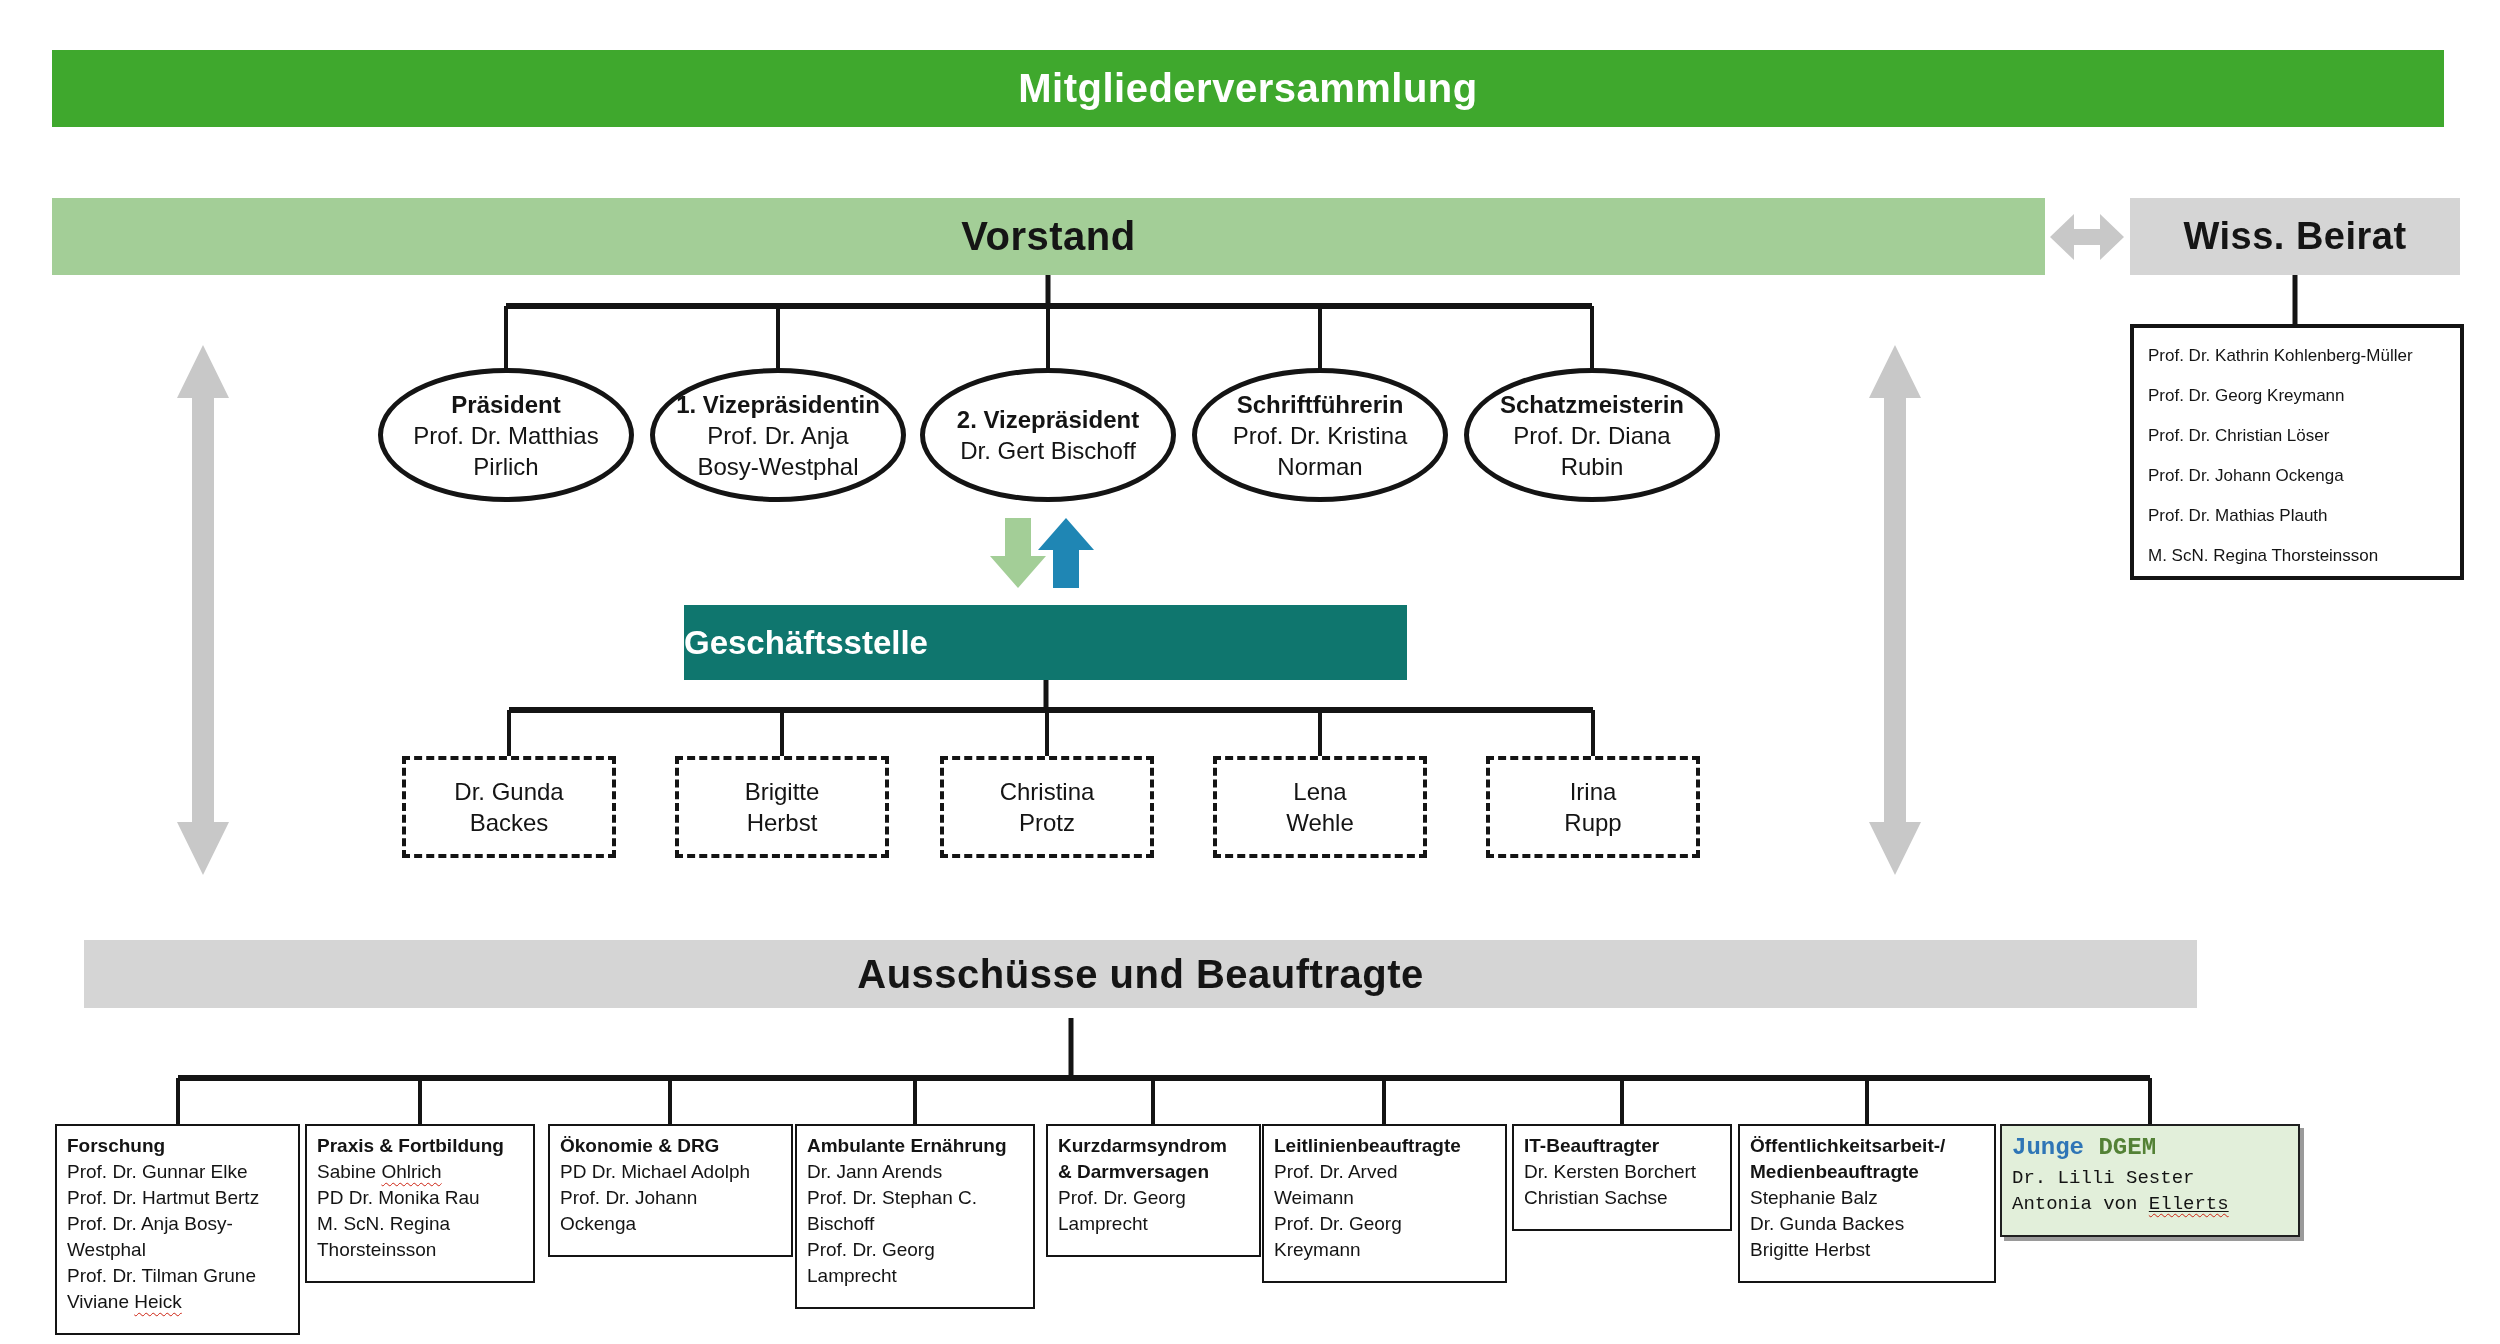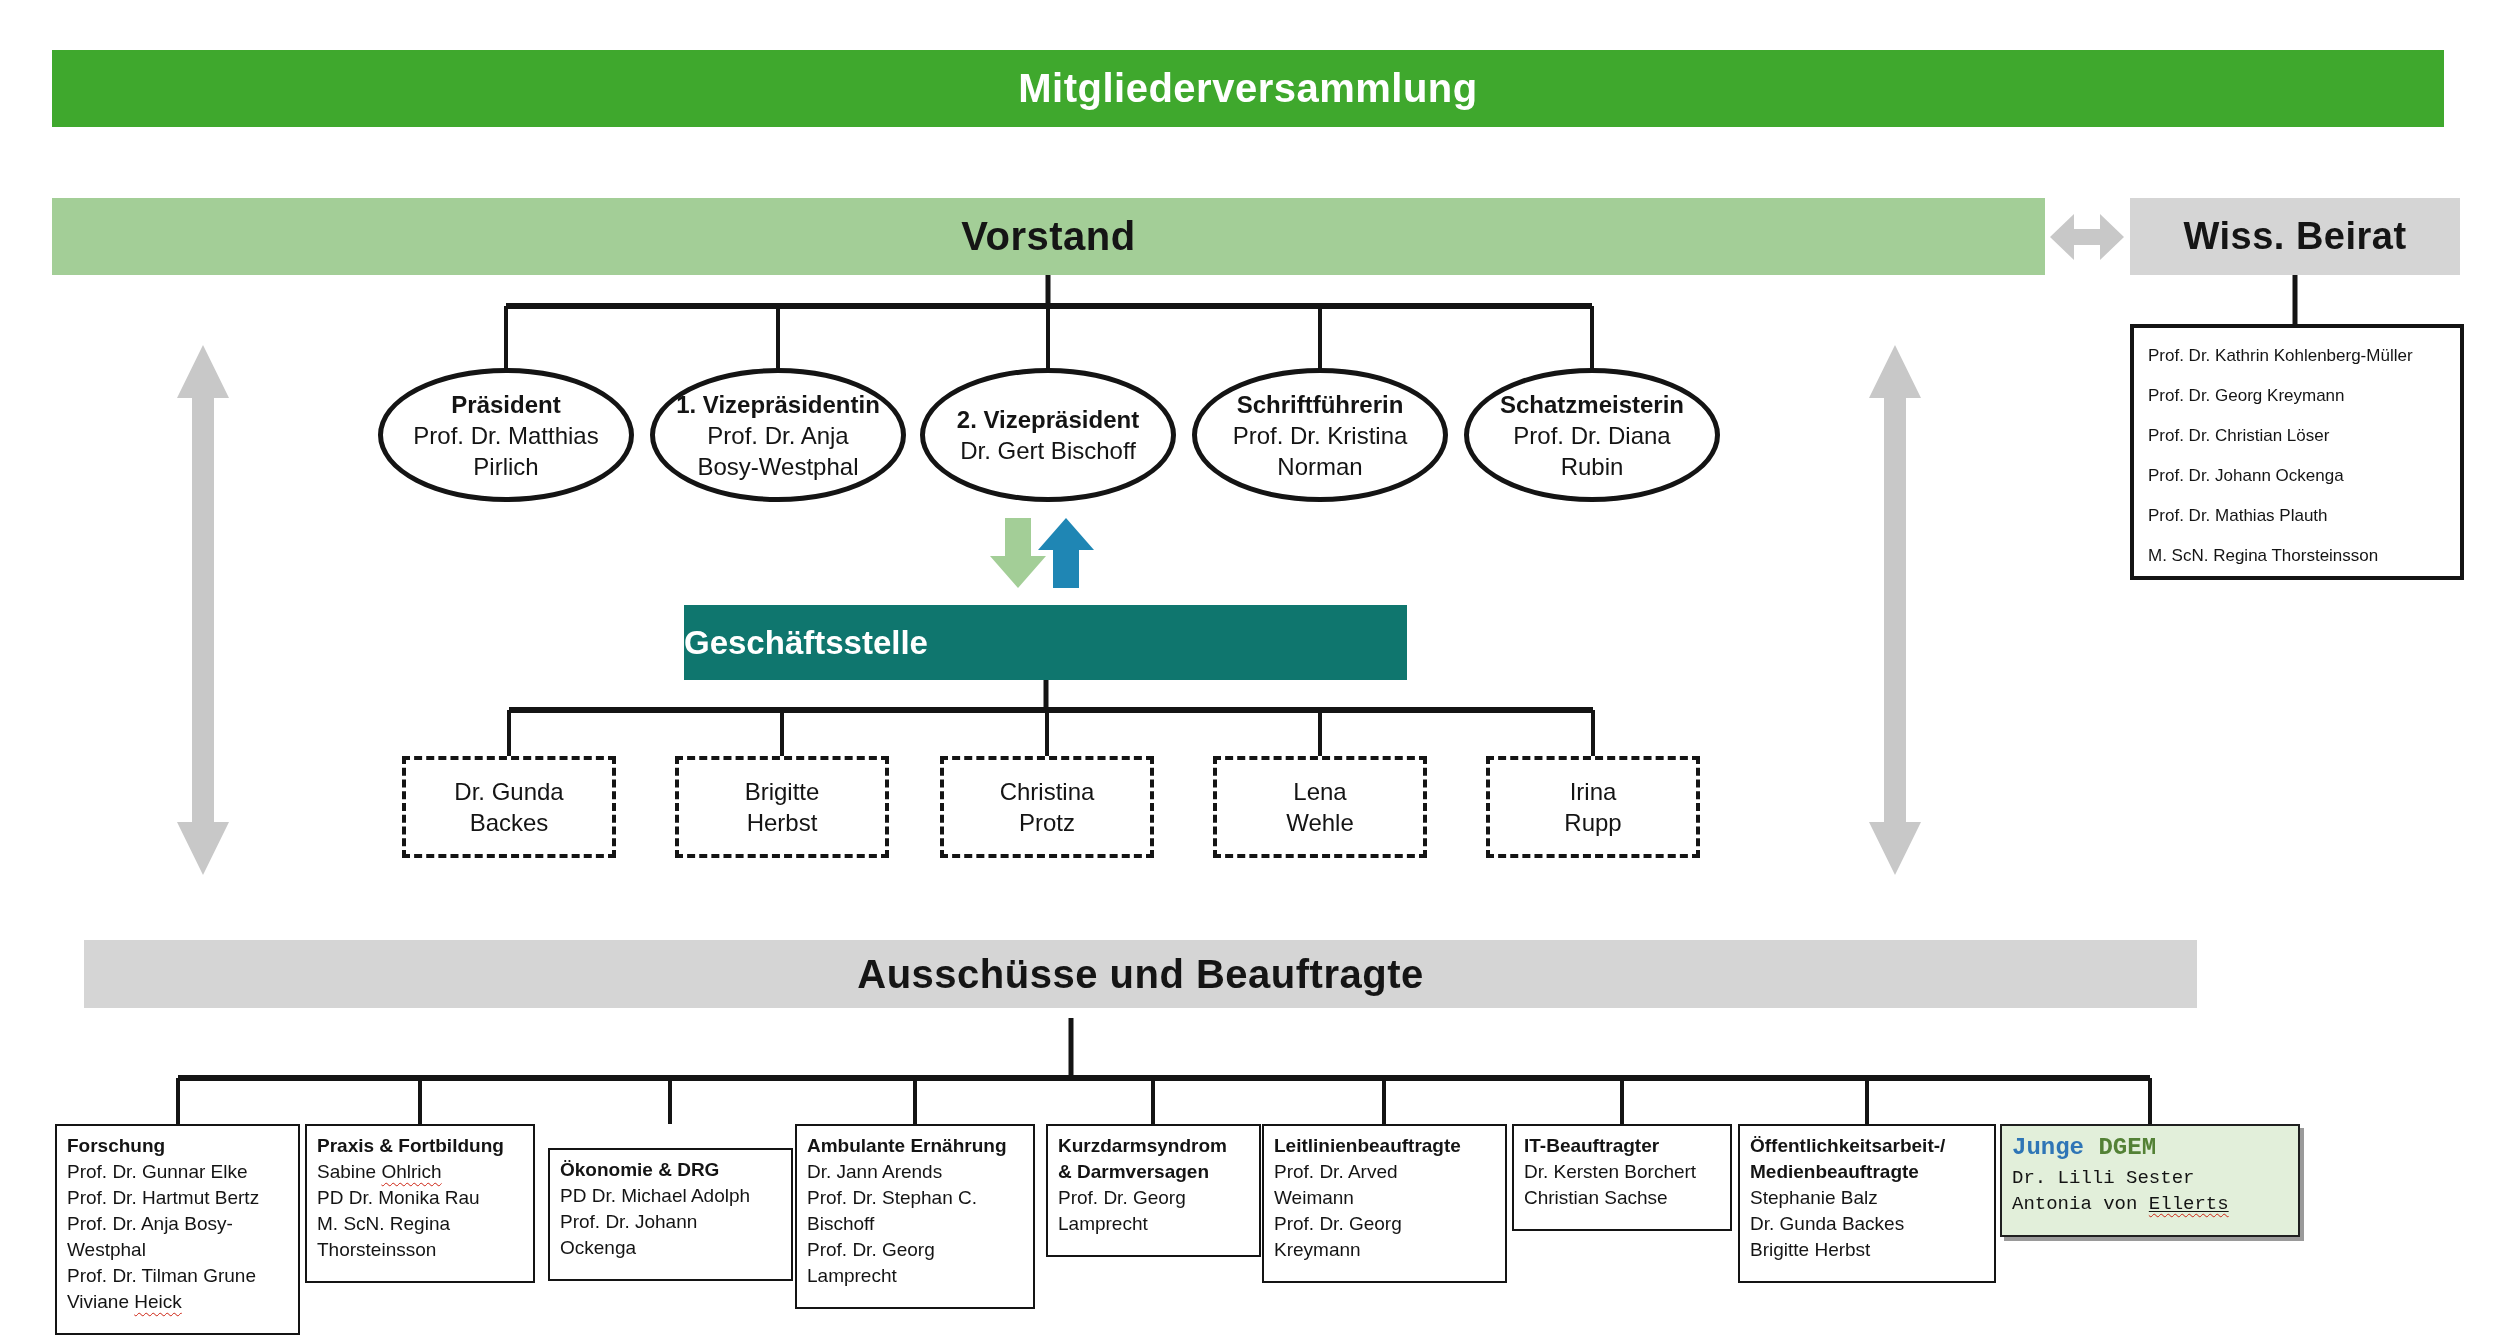--- a/index.html
+++ b/index.html
@@ -143,21 +143,21 @@
   </div>
 
   <div class="abs committee" style="left:305px;top:1124px;width:230px;">
     <div class="committee-title">Praxis &amp; Fortbildung</div>
     <div class="member"><span>Sabine </span><span class="spell">Ohlrich</span></div>
     <div class="member">PD Dr. Monika Rau</div>
     <div class="member">M. ScN. Regina
 Thorsteinsson</div>
   </div>
 
-  <div class="abs committee" style="left:548px;top:1124px;width:245px;margin-top:24px;">
+  <div class="abs committee" style="left:548px;top:1124px;width:245px;">
     <div class="committee-title">Ökonomie &amp; DRG</div>
     <div class="member">PD Dr. Michael Adolph</div>
     <div class="member">Prof. Dr. Johann
 Ockenga</div>
   </div>
 
   <div class="abs committee" style="left:795px;top:1124px;width:240px;">
     <div class="committee-title">Ambulante Ernährung</div>
     <div class="member">Dr. Jann Arends</div>
     <div class="member">Prof. Dr. Stephan C.

